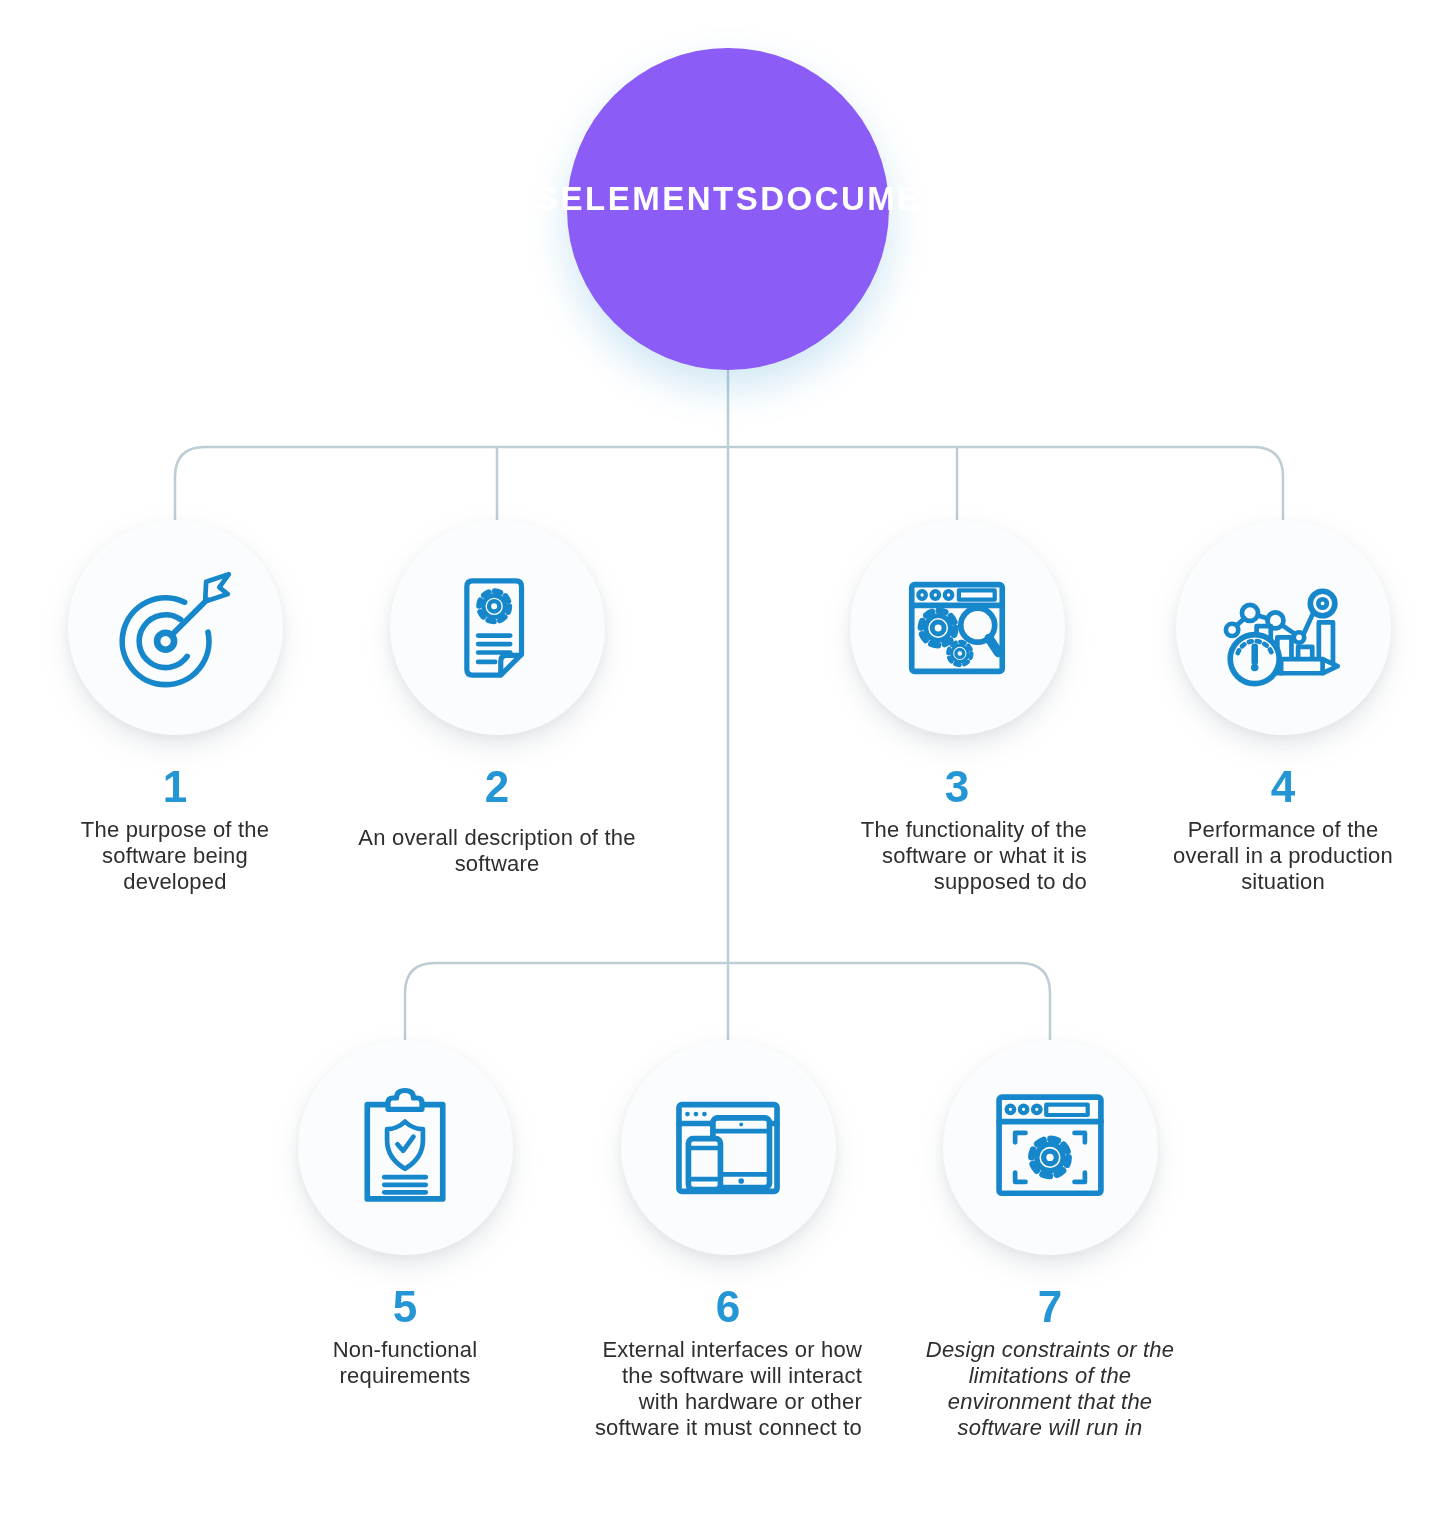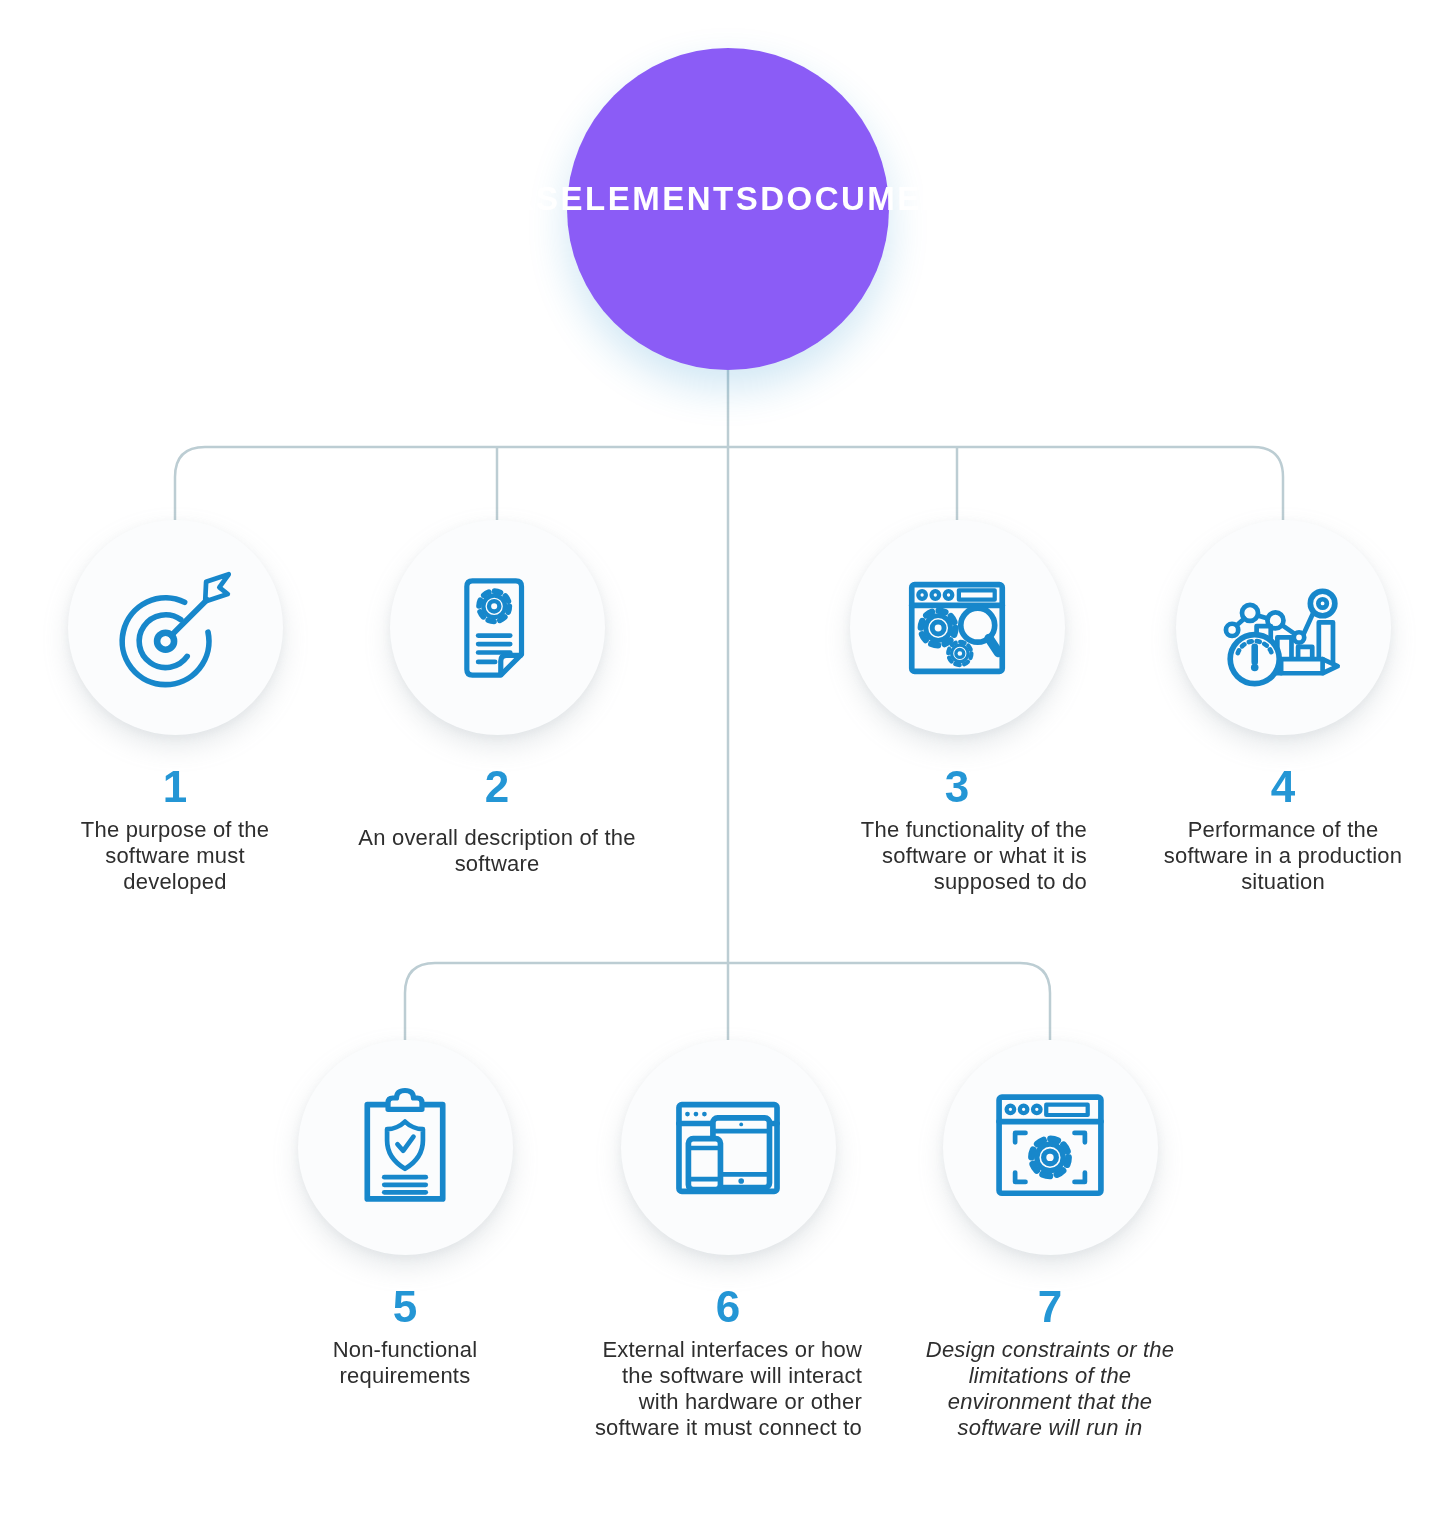--- a/index.html
+++ b/index.html
@@ -93,21 +93,21 @@
     <div class="icon-circle">
       <svg class="icon" viewBox="0 0 140 140" fill="none" stroke="#1787cb" stroke-width="6" stroke-linecap="round" stroke-linejoin="round">
         <path d="M105,74.4 A46,46 0 1 1 80.2,42.7"></path>
         <path d="M82.9,100.1 A28,28 0 1 1 76.1,61.1"></path>
         <circle cx="60" cy="84" r="9" stroke-width="7"></circle>
         <path d="M66,78 L104,40"></path>
         <path d="M102,42 L103,21 L127,13 L117,27 L126,34 Z" stroke-width="5"></path>
       </svg>
     </div>
     <div class="num">1</div>
-    <div class="label">The purpose of the software must developed</div>
+    <div class="label">The purpose of the software being developed</div>
   </div>
 
   <div class="item i2">
     <div class="icon-circle">
       <svg class="icon" viewBox="0 0 140 140" fill="none" stroke="#1787cb" stroke-width="5.5" stroke-linecap="round" stroke-linejoin="round">
         <path d="M38,26 Q38,20 44,20 H90 Q96,20 96,26 V98 L74,120 H44 Q38,120 38,114 Z"></path>
         <path d="M74,119 V105 Q74,99 80,99 H95"></path>
         <use href="#gear" transform="translate(67,47) scale(0.92)"></use>
         <path d="M50,78 H84" stroke-width="5"></path>
         <path d="M50,87 H84" stroke-width="5"></path>
@@ -158,21 +158,21 @@
         <path d="M60,103 H112 L128,110.5 L112,118 H60 Z" fill="#fbfcfd"></path>
         <path d="M112,103 V118"></path>
         <path d="M68,103 V118"></path>
         <circle cx="40" cy="103" r="26" fill="#fbfcfd" stroke-width="6"></circle>
         <path d="M22.1,96.5 A19,19 0 0 1 57.9,96.5" stroke-dasharray="3 5.5"></path>
         <path d="M40,90 V106" stroke-width="7"></path>
         <circle cx="40" cy="112" r="4" fill="#1787cb" stroke="none"></circle>
       </svg>
     </div>
     <div class="num">4</div>
-    <div class="label">Performance of the software in a production situation</div>
+    <div class="label">Performance of the overall in a production situation</div>
   </div>
 
   <div class="item i5">
     <div class="icon-circle">
       <svg class="icon" viewBox="0 0 140 140" fill="none" stroke="#1787cb" stroke-width="6" stroke-linecap="round" stroke-linejoin="round">
         <rect x="30" y="24" width="80" height="100"></rect>
         <path d="M52,29 V22 Q52,17 57,17 H61 Q61,9 70,9 Q79,9 79,17 H83 Q88,17 88,22 V29 Z" fill="#fbfcfd" stroke-width="5.5"></path>
         <path d="M70,42 C75,47 83,50 89,50 V62 C89,76 80,86 70,92 C60,86 51,76 51,62 V50 C57,50 65,47 70,42 Z" stroke-width="5"></path>
         <path d="M62,66 L68,73 L79,58" stroke-width="5"></path>
         <path d="M48,101 H92" stroke-width="5"></path>

